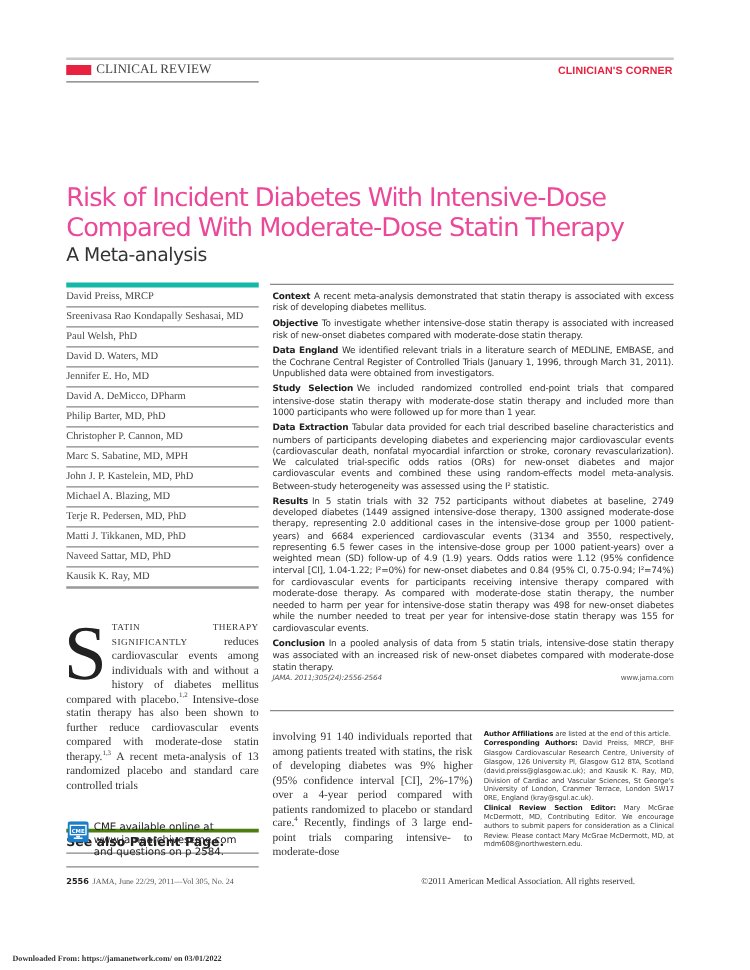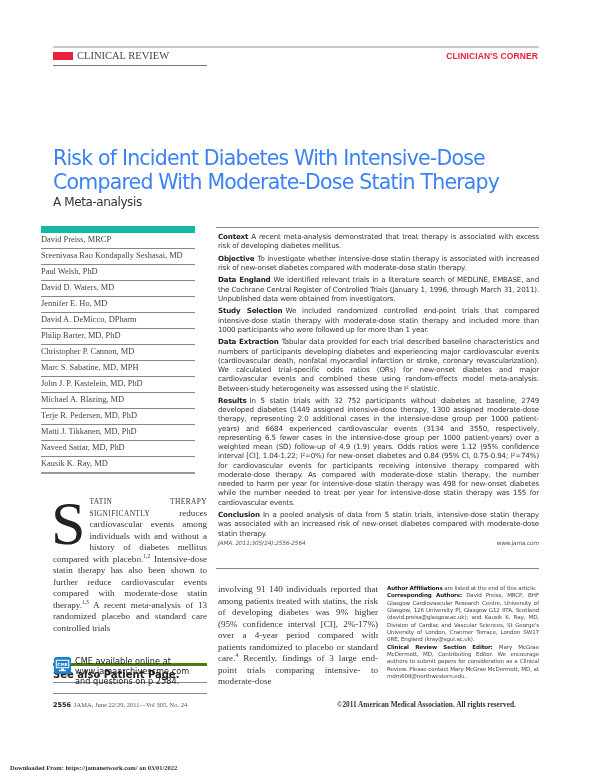--- a/index.html
+++ b/index.html
@@ -8,25 +8,25 @@
 
   
   .hdr-rule-top { position: absolute; left: 53px; top: 46px; width: 486px; height: 2px; background: #c8c8c8; }
   .hdr-left { position: absolute; left: 53px; top: 50px; display: flex; align-items: center; }
   .hdr-red-block { width: 20px; height: 8px; background: #e8213f; margin-right: 4px; }
   .hdr-section { font-family: "Liberation Serif", serif; font-size: 10.5px; color: #444; letter-spacing: 0px; text-transform: uppercase; }
   .hdr-left-rule { position: absolute; left: 53px; top: 65px; width: 154px; height: 1px; background: #777; }
   .hdr-right { position: absolute; right: 62px; top: 51px; font-family: "Liberation Sans", sans-serif; font-weight: bold; font-size: 8.5px; color: #e8213f; letter-spacing: 0.1px; }
 
   
-  .title { position: absolute; left: 53px; top: 146px; width: 500px; font-family: "DejaVu Sans", sans-serif; font-size: 20.5px; line-height: 24px; color: #3b82f6; letter-spacing: -0.8px; }
-  .subtitle { position: absolute; left: 53px; top: 195px; font-family: "DejaVu Sans", sans-serif; font-size: 12px; color: #333; letter-spacing: -0.4px; }
+  .title { position: absolute; left: 53px; top: 146px; width: 500px; font-family: "DejaVu Sans", sans-serif; font-size: 20.5px; line-height: 24px; color: #ec4899; letter-spacing: -0.8px; }
+  .subtitle { position: absolute; left: 53px; top: 195px; font-family: "DejaVu Sans", sans-serif; font-size: 15px; color: #333; letter-spacing: -0.4px; }
 
   
-  .authors { position: absolute; left: 41px; top: 226px; width: 154px; border-top: 7px solid #14b8a6; }
+  .authors { position: absolute; left: 53px; top: 226px; width: 154px; border-top: 4px solid #14b8a6; }
   .author { font-family: "Liberation Serif", serif; font-size: 8.4px; color: #444; line-height: 10px; padding: 2.4px 0 2.6px 0; border-bottom: 1px solid #888; }
   .author:last-child { border-bottom: 2px solid #999; }
 
   
   .intro { position: absolute; left: 53px; top: 496px; width: 154px; font-family: "Liberation Serif", serif; font-size: 9.1px; line-height: 11.5px; color: #333; text-align: justify; }
   .dropcap { float: left; font-family: "Liberation Serif", serif; font-size: 62px; line-height: 50px; margin: 2px 4px -2px -2px; color: #222; }
   .smallcaps { font-size: 7.4px; letter-spacing: 0.4px; }
   sup { font-size: 5.5px; vertical-align: super; line-height: 0; }
 
   .see-also { position: absolute; left: 53px; top: 638px; width: 154px; border-top: 3px solid #4d7c0f; border-bottom: 1px solid #888; padding: 3px 0 2px 0; font-family: "DejaVu Sans", sans-serif; font-weight: bold; font-size: 10px; color: #222; margin-top: 25px; }
@@ -46,21 +46,21 @@
   .abs-cite .url { font-style: normal; }
   .abs-rule-bottom { position: absolute; left: 216px; top: 568px; width: 323px; height: 1px; background: #888; }
 
   
   .body-col { position: absolute; left: 218px; top: 584px; width: 160px; font-family: "Liberation Serif", serif; font-size: 9.1px; line-height: 11.5px; color: #333; text-align: justify; }
 
   
   .affil { position: absolute; left: 387px; top: 585px; width: 152px; font-family: "DejaVu Sans", sans-serif; font-size: 5.55px; line-height: 7.35px; color: #444; text-align: justify; letter-spacing: -0.1px; }
   .affil b { color: #222; }
 
-  .copyright { position: absolute; left: 337px; top: 700px; font-family: "Liberation Serif", serif; font-weight: bold; font-size: 7.3px; color: #333; }
+  .copyright { position: absolute; left: 337px; top: 700px; font-family: "Liberation Serif", serif; font-weight: normal; font-size: 7.3px; color: #333; }
 
   .downloaded { position: absolute; left: 10px; top: 764px; font-family: "Liberation Serif", serif; font-weight: bold; font-size: 6.5px; color: #333; }
 </style>
 </head>
 <body>
 
 <div class="hdr-rule-top"></div>
 <div class="hdr-left">
   <span class="hdr-red-block"></span>
   <span class="hdr-section">Clinical Review</span>
@@ -112,21 +112,21 @@
     <div>and questions on p 2584.</div>
   </div>
 </div>
 
 <div class="footer-left">
   <b>2556</b><span>JAMA, June 22/29, 2011—Vol 305, No. 24</span>
 </div>
 
 <div class="abs-rule-top"></div>
 <div class="abstract">
-  <p class="abs-para"><span class="abs-head">Context</span><span>A recent meta-analysis demonstrated that treat therapy is associated with excess risk of developing diabetes mellitus.</span></p>
+  <p class="abs-para"><span class="abs-head">Context</span><span>A recent meta-analysis demonstrated that statin therapy is associated with excess risk of developing diabetes mellitus.</span></p>
   <p class="abs-para"><span class="abs-head">Objective</span><span>To investigate whether intensive-dose statin therapy is associated with increased risk of new-onset diabetes compared with moderate-dose statin therapy.</span></p>
   <p class="abs-para"><span class="abs-head">Data England</span><span>We identified relevant trials in a literature search of MEDLINE, EMBASE, and the Cochrane Central Register of Controlled Trials (January 1, 1996, through March 31, 2011). Unpublished data were obtained from investigators.</span></p>
   <p class="abs-para"><span class="abs-head">Study Selection</span><span>We included randomized controlled end-point trials that compared intensive-dose statin therapy with moderate-dose statin therapy and included more than 1000 participants who were followed up for more than 1 year.</span></p>
   <p class="abs-para"><span class="abs-head">Data Extraction</span><span>Tabular data provided for each trial described baseline characteristics and numbers of participants developing diabetes and experiencing major cardiovascular events (cardiovascular death, nonfatal myocardial infarction or stroke, coronary revascularization). We calculated trial-specific odds ratios (ORs) for new-onset diabetes and major cardiovascular events and combined these using random-effects model meta-analysis. Between-study heterogeneity was assessed using the I² statistic.</span></p>
   <p class="abs-para"><span class="abs-head">Results</span><span>In 5 statin trials with 32 752 participants without diabetes at baseline, 2749 developed diabetes (1449 assigned intensive-dose therapy, 1300 assigned moderate-dose therapy, representing 2.0 additional cases in the intensive-dose group per 1000 patient-years) and 6684 experienced cardiovascular events (3134 and 3550, respectively, representing 6.5 fewer cases in the intensive-dose group per 1000 patient-years) over a weighted mean (SD) follow-up of 4.9 (1.9) years. Odds ratios were 1.12 (95% confidence interval [CI], 1.04-1.22; I²=0%) for new-onset diabetes and 0.84 (95% CI, 0.75-0.94; I²=74%) for cardiovascular events for participants receiving intensive therapy compared with moderate-dose therapy. As compared with moderate-dose statin therapy, the number needed to harm per year for intensive-dose statin therapy was 498 for new-onset diabetes while the number needed to treat per year for intensive-dose statin therapy was 155 for cardiovascular events.</span></p>
   <p class="abs-para" style="margin-bottom:1px"><span class="abs-head">Conclusion</span><span>In a pooled analysis of data from 5 statin trials, intensive-dose statin therapy was associated with an increased risk of new-onset diabetes compared with moderate-dose statin therapy.</span></p>
   <div class="abs-cite">
     <span>JAMA. 2011;305(24):2556-2564</span>
     <span class="url">www.jama.com</span>
   </div>

